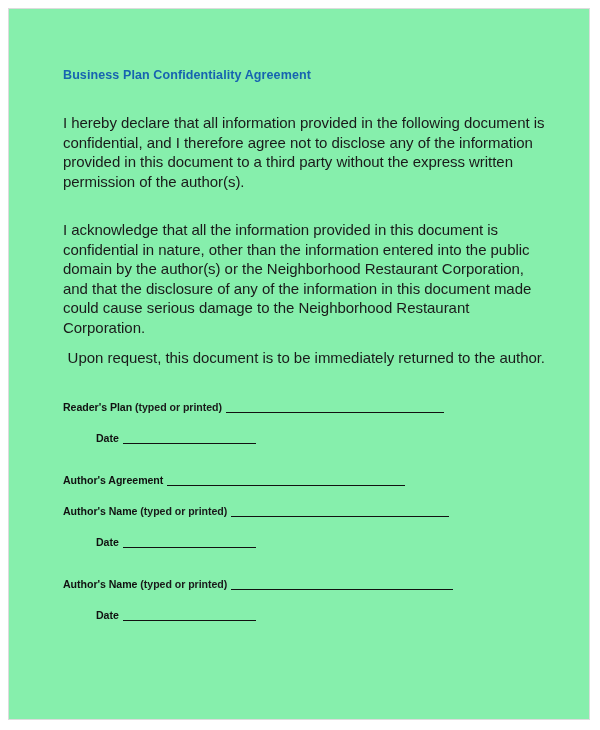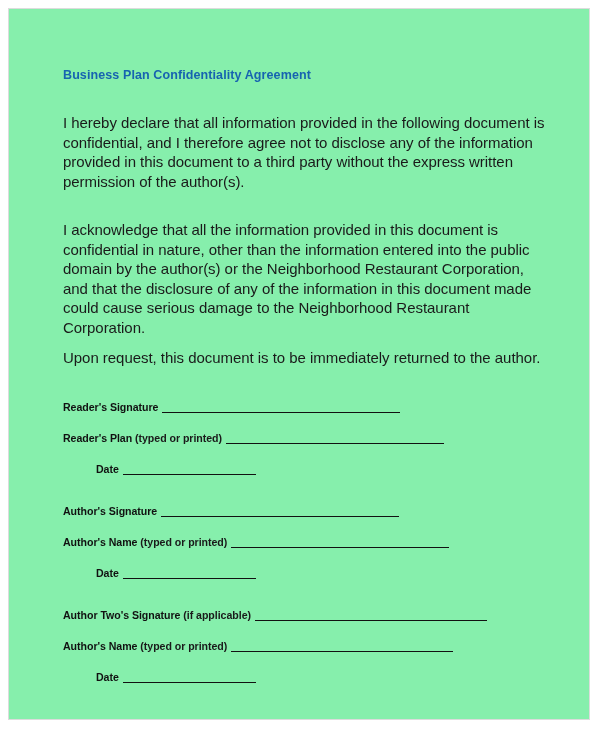--- a/index.html
+++ b/index.html
@@ -48,21 +48,21 @@
   
   .para {
     font-size: 15px;
     color: #1a1a1a;
     line-height: 19.5px;
     margin: 0 0 29px 0;
     text-align: left;
     letter-spacing: -0.04px;
   }
   .para.p2 { margin-bottom: 11px; }
-  .para.p3 { margin-bottom: 32px; }
+  .para.p3 { margin-bottom: 32px; text-align: right; }
 
   
   .sig-block {
     margin-bottom: 28px;
   }
   .sig-row {
     font-size: 10.6px;
     color: #111111;
     line-height: 14px;
     margin-bottom: 17px;
@@ -103,58 +103,51 @@
     <h1 class="doc-title">Business Plan Confidentiality Agreement</h1>
 
     <p class="para p1">I hereby declare that all information provided in the following document is confidential, and I therefore agree not to disclose any of the information provided in this document to a third party without the express written permission of the author(s).</p>
 
     <p class="para p2">I acknowledge that all the information provided in this document is confidential in nature, other than the information entered into the public domain by the author(s) or the Neighborhood Restaurant Corporation, and that the disclosure of any of the information in this document made could cause serious damage to the Neighborhood Restaurant Corporation.</p>
 
     <p class="para p3">Upon request, this document is to be immediately returned to the author.</p>
 
     <div class="sig-block">
 
-      <div class="sig-row">
-        <span class="sig-label">Reader's Signature</span><span class="rule w-sig"></span>
-      </div>
 
       <div class="sig-row">
         <span class="sig-label">Reader's Plan</span>
         <span class="sig-note">(typed or printed)</span><span class="rule w-name"></span>
       </div>
 
       <div class="sig-row">
         <span class="sig-label">Date</span><span class="rule w-date"></span>
       </div>
 
     </div>
 
     <div class="sig-block">
 
       <div class="sig-row">
-        <span class="sig-label">Author's Signature</span><span class="rule w-sig"></span>
+        <span class="sig-label">Author's Agreement</span><span class="rule w-sig"></span>
       </div>
 
       <div class="sig-row">
         <span class="sig-label">Author's Name</span>
         <span class="sig-note">(typed or printed)</span><span class="rule w-name"></span>
       </div>
 
       <div class="sig-row">
         <span class="sig-label">Date</span><span class="rule w-date"></span>
       </div>
 
     </div>
 
     <div class="sig-block">
 
-      <div class="sig-row">
-        <span class="sig-label">Author Two's Signature</span>
-        <span class="sig-note">(if applicable)</span><span class="rule w-sig2"></span>
-      </div>
 
       <div class="sig-row">
         <span class="sig-label">Author's Name</span>
         <span class="sig-note">(typed or printed)</span><span class="rule w-name2"></span>
       </div>
 
       <div class="sig-row">
         <span class="sig-label">Date</span><span class="rule w-date"></span>
       </div>
 

